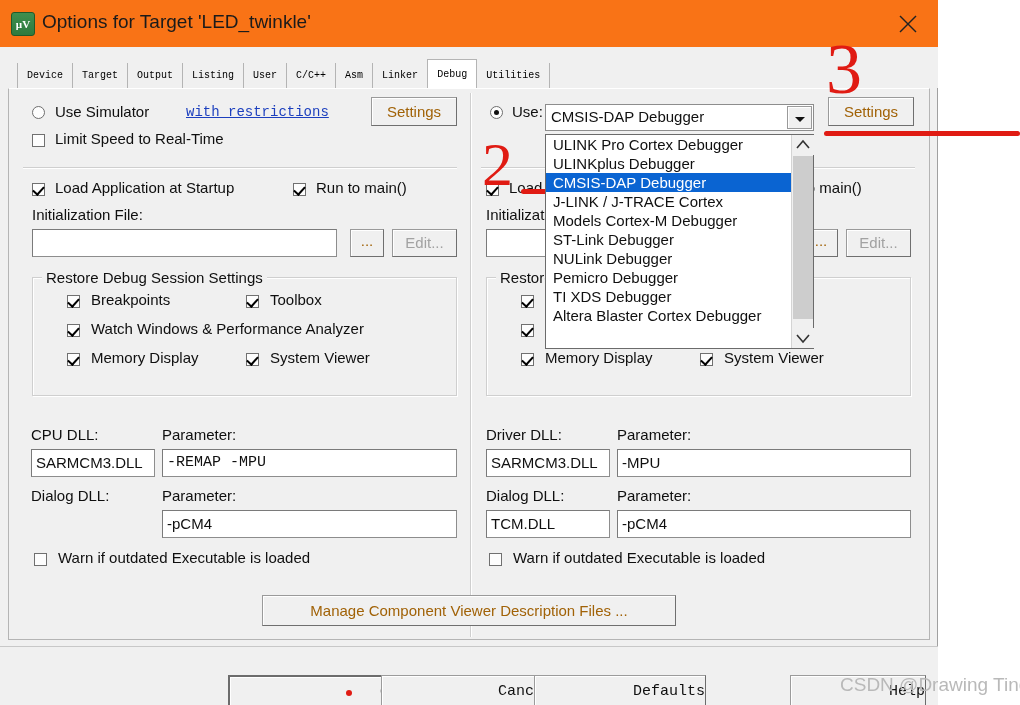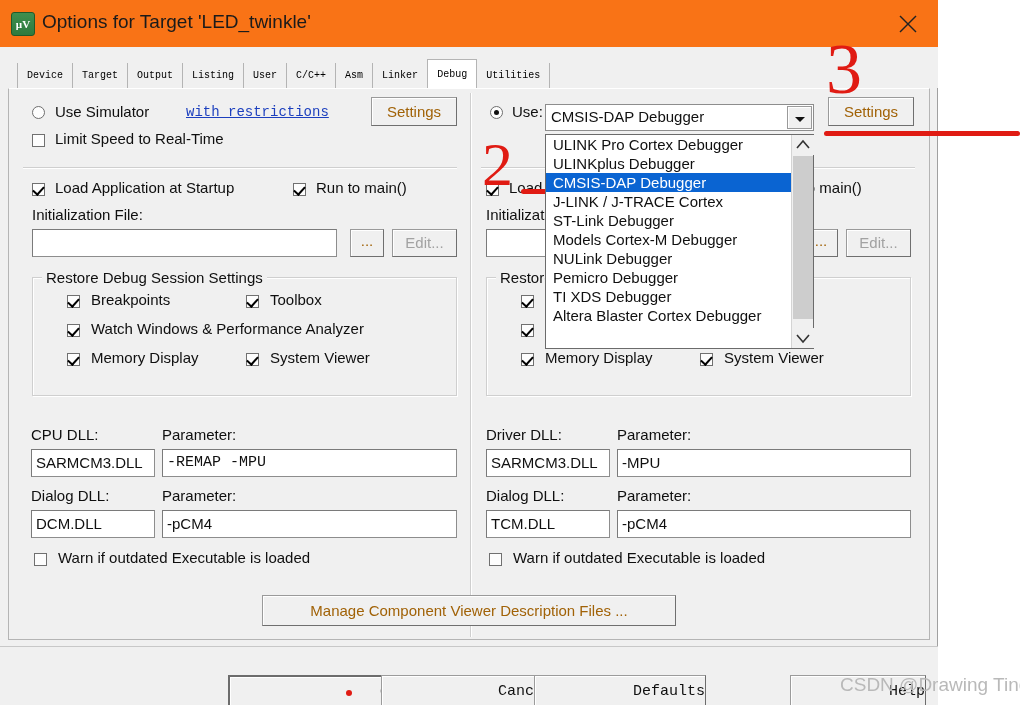--- a/index.html
+++ b/index.html
@@ -297,21 +297,20 @@
       <div class="cb on" style="left:237px;top:264px;"></div>
       <div class="lbl" style="left:261px;top:260px;">System Viewer</div>
 
       <div class="lbl" style="left:22px;top:337px;">CPU DLL:</div>
       <div class="lbl" style="left:153px;top:337px;">Parameter:</div>
       <div class="input" style="left:22px;top:360px;width:124px;height:28px;">SARMCM3.DLL</div>
       <div class="input" style="left:153px;top:360px;width:295px;height:28px;font-family:Liberation Mono, monospace;">-REMAP -MPU</div>
 
       <div class="lbl" style="left:22px;top:398px;">Dialog DLL:</div>
       <div class="lbl" style="left:153px;top:398px;">Parameter:</div>
-      <div class="input" style="left:22px;top:421px;width:124px;height:28px;">DCM.DLL</div>
       <div class="input" style="left:153px;top:421px;width:295px;height:28px;">-pCM4</div>
 
       <div class="cb" style="left:25px;top:464px;"></div>
       <div class="lbl" style="left:49px;top:460px;">Warn if outdated Executable is loaded</div>
     </div>
 
     <div class="panel right">
 
       <div class="radio on" style="left:26px;top:17px;"></div>
       <div class="lbl" style="left:48px;top:14px;">Use:</div>
@@ -366,22 +365,22 @@
     <div class="val">CMSIS-DAP Debugger</div>
     <div class="arrowbox"></div>
   </div>
 
   <div class="ddlist">
     <div class="items" id="dd-host">
         <div class="dditem">ULINK Pro Cortex Debugger</div>
         <div class="dditem">ULINKplus Debugger</div>
         <div class="dditem sel">CMSIS-DAP Debugger</div>
         <div class="dditem">J-LINK / J-TRACE Cortex</div>
+        <div class="dditem">Models Cortex-M Debugger</div>
         <div class="dditem">ST-Link Debugger</div>
-        <div class="dditem">Models Cortex-M Debugger</div>
         <div class="dditem">NULink Debugger</div>
         <div class="dditem">Pemicro Debugger</div>
         <div class="dditem">TI XDS Debugger</div>
         <div class="dditem">Altera Blaster Cortex Debugger</div>
       </div>
     <div class="ddscroll">
       <div class="arrow up">
         <svg width="22" height="20" viewBox="0 0 22 20">
             <path d="M5 13 L11 6 L17 13" fill="none" stroke="#333" stroke-width="1.6"></path>
           </svg>

